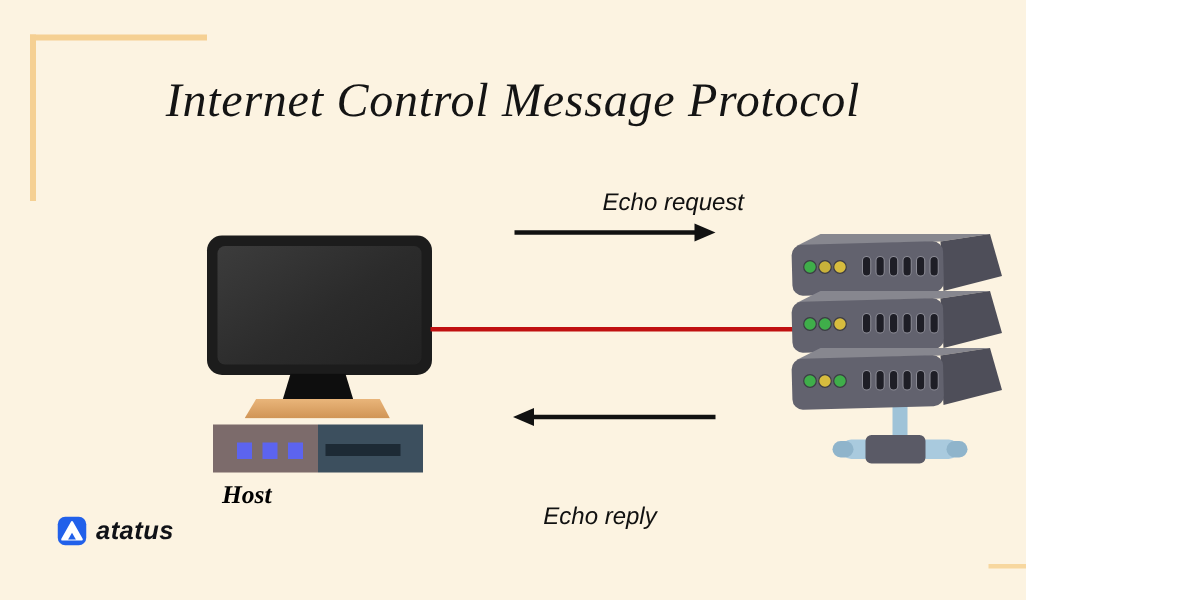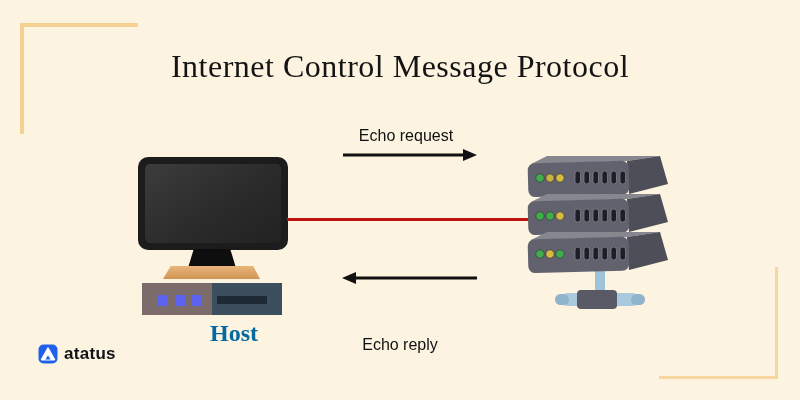--- a/index.html
+++ b/index.html
@@ -1,23 +1,24 @@
 <!DOCTYPE html>
 <html><head>
 <meta charset="utf-8">
 <style>
   * { margin: 0; padding: 0; box-sizing: border-box; }
   html, body { width: 800px; height: 400px; }
   body { font-family: "Liberation Sans", sans-serif; }
 
   .stage {
     position: relative;
-    width: 800px; height: 400px;
+    width: 684px; height: 400px;
     background: #fcf3e1;
     overflow: hidden;
+    font-style: italic;
   }
 
   
   .bracket-tl {
     position: absolute; left: 20px; top: 23px;
     width: 118px; height: 111px;
     border-left: 4px solid #f5d093;
     border-top: 4px solid #f5d093;
   }
   .bracket-br {
@@ -80,34 +81,34 @@
   .connection-line {
     position: absolute; left: 287px; top: 218px;
     width: 244px; height: 3px; background: #c01010;
   }
 
   
   .msg-label {
     position: absolute; width: 140px; text-align: center;
     font-size: 16px; color: #111111;
   }
-  .msg-label.request { left: 336px; top: 127px; }
+  .msg-label.request { left: 356px; top: 127px; text-align: right; }
   .msg-label.reply   { left: 330px; top: 288px; margin-top: 48px; }
   .arrow-svg { position: absolute; }
   .arrow-svg.request { left: 340px; top: 147px; }
   .arrow-svg.reply   { left: 338px; top: 270px; }
 
   
   .server-svg { position: absolute; left: 525px; top: 150px; }
 
   
   .node-label {
-    position: absolute; width: 110px; text-align: right;
+    position: absolute; width: 110px; text-align: left;
     font-family: "Liberation Serif", serif;
-    font-weight: bold; font-size: 24px; color: #0369a1;
+    font-weight: bold; font-size: 17px; color: #000000;
   }
   .node-label.host   { left: 148px; top: 320px; }
   .node-label.server { left: 545px; top: 320px; }
 
   
   .brand {
     position: absolute; left: 38px; top: 344px;
     display: flex; align-items: flex-start; gap: 6px;
   }
   .brand-text {

